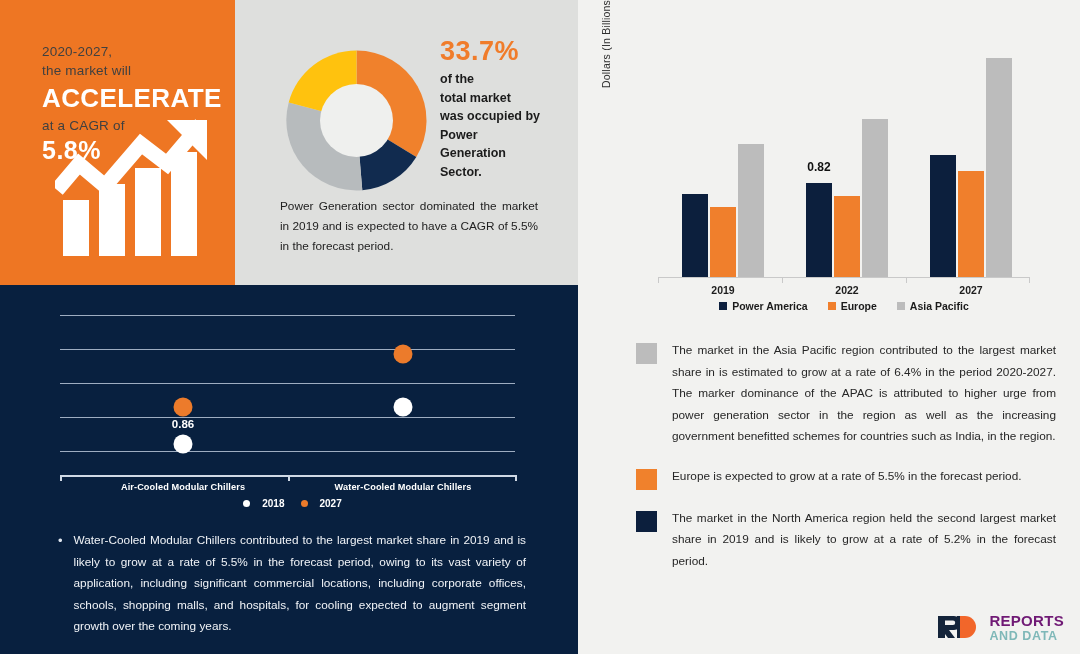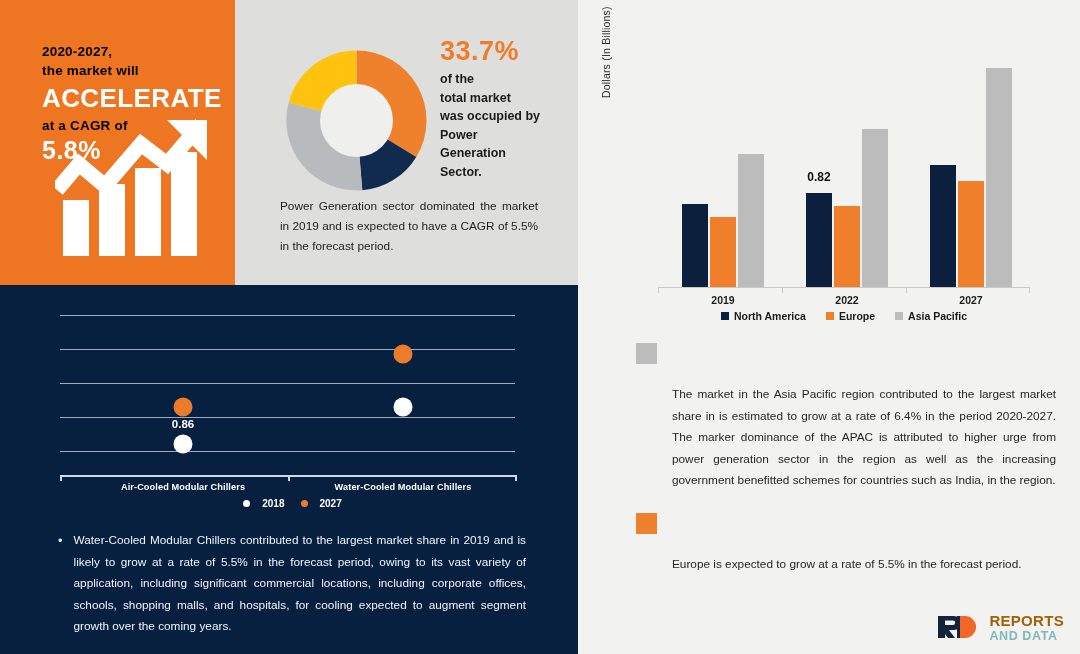--- a/index.html
+++ b/index.html
@@ -10,21 +10,21 @@
     overflow: hidden;
   }
   #page { position: relative; width: 1080px; height: 654px; background: #f4f4f2; }
 
   
   #orange-panel {
     position: absolute; left: 0; top: 0; width: 235px; height: 285px;
     background: #ee7623; overflow: hidden;
   }
   #orange-text { position: absolute; left: 42px; top: 42px; color: #ffffff; }
-  .ot-small { font-size: 13.5px; line-height: 19px; letter-spacing: .2px; color: #000000; font-weight: 700; }
+  .ot-small { font-size: 13.5px; line-height: 19px; letter-spacing: .2px; color: #404040; font-weight: 400; }
   .ot-big { font-size: 26px; font-weight: 700; letter-spacing: .4px; line-height: 32px; margin: 2px 0 2px 0; }
   .ot-num { font-size: 25px; font-weight: 700; line-height: 30px; letter-spacing: .5px; }
   #growth-icon { position: absolute; left: 55px; top: 118px; width: 160px; height: 140px; }
 
   
   #gray-panel {
     position: absolute; left: 235px; top: 0; width: 343px; height: 285px;
     background: #dedfdd;
   }
   #donut { position: absolute; left: 49px; top: 48px; width: 145px; height: 145px; }
@@ -73,21 +73,21 @@
   #navy-bullet .bullet-mark { color: #dfe6ef; font-size: 13px; line-height: 21px; }
   #navy-bullet .bullet-text {
     font-size: 11.8px; line-height: 21.5px; color: #f0f3f7; text-align: justify;
   }
 
   
   #right-panel {
     position: absolute; left: 578px; top: 0; width: 502px; height: 654px;
     background: #f2f2f0;
   }
-  #barchart { position: absolute; left: 40px; top: 38px; width: 430px; height: 300px; }
+  #barchart { position: absolute; left: 40px; top: 28px; width: 430px; height: 300px; }
   #y-axis-title {
     position: absolute; left: -18px; top: 60px;
     transform: rotate(-90deg); transform-origin: left top;
     font-size: 10.5px; color: #2f2f2f; white-space: nowrap; letter-spacing: .2px;
   }
   #plot-area { position: absolute; left: 40px; top: 10px; width: 372px; height: 240px; }
   #x-axis { position: absolute; left: 0; bottom: 0; width: 372px; height: 1px; background: #c9c9c9; }
   .x-tick { position: absolute; bottom: -5px; width: 1px; height: 5px; background: #c9c9c9; }
   .bar { position: absolute; bottom: 1px; }
   .bar.na { background: #0c1f3d; }
@@ -104,27 +104,27 @@
   #bar-legend {
     position: absolute; left: 40px; top: 272px; width: 372px;
     display: flex; justify-content: center; align-items: center; gap: 20px;
   }
   .blg-item { display: flex; align-items: center; gap: 5px; font-size: 10.5px; font-weight: 700; color: #1b1b1b; }
   .blg-sw { width: 8px; height: 8px; }
 
   #bullets { position: absolute; left: 58px; top: 340px; width: 420px; }
   .bullet-row { display: flex; gap: 15px; margin-bottom: 18px; }
   .bullet-sw { width: 21px; height: 21px; flex: 0 0 21px; margin-top: 3px; }
-  .bullet-body { font-size: 11.8px; line-height: 21.5px; color: #262626; text-align: justify; margin-top: 44px; }
+  .bullet-body { font-size: 11.8px; line-height: 21.5px; color: #262626; text-align: justify; }
 
   
   #logo { position: absolute; right: 16px; bottom: 12px; display: flex; align-items: center; gap: 6px; }
   #logo-mark { position: relative; width: 46px; height: 26px; }
   #logo-words { display: flex; flex-direction: column; line-height: 1; }
-  #logo-line1 { font-size: 15px; font-weight: 700; color: #a16207; letter-spacing: .3px; }
+  #logo-line1 { font-size: 15px; font-weight: 700; color: #701a75; letter-spacing: .3px; }
   #logo-line2 { font-size: 12.5px; font-weight: 700; color: #7fb8b8; letter-spacing: .6px; margin-top: 2px; }
 </style>
 </head>
 <body>
 
 <div id="page">
 
   <div id="orange-panel">
     <div id="orange-text">
       <div class="ot-small">2020-2027,</div>
@@ -236,41 +236,45 @@
         <div class="bar ap" style="left:328px; width:26px; height:219px;"></div>
 
         <div class="x-label" style="left:65px;  top:246px;">2019</div>
         <div class="x-label" style="left:189px; top:246px;">2022</div>
         <div class="x-label" style="left:313px; top:246px;">2027</div>
       </div>
 
       <div id="bar-legend">
         <div class="blg-item">
           <span class="blg-sw" style="background:#0c1f3d;"></span>
-          <span>North America</span>
+          <span>Power America</span>
         </div>
         <div class="blg-item">
           <span class="blg-sw" style="background:#f07f2c;"></span>
           <span>Europe</span>
         </div>
         <div class="blg-item">
           <span class="blg-sw" style="background:#bcbcbc;"></span>
           <span>Asia Pacific</span>
         </div>
       </div>
     </div>
 
     <div id="bullets">
       <div class="bullet-row">
         <span class="bullet-sw" style="background:#bcbcbc;"></span>
         <span class="bullet-body">The market in the Asia Pacific region contributed to the largest market share in is estimated to grow at a rate of 6.4% in the period 2020-2027. The marker dominance of the APAC is attributed to higher urge from power generation sector in the region as well as the increasing government benefitted schemes for countries such as India, in the region.</span>
       </div>
       <div class="bullet-row">
         <span class="bullet-sw" style="background:#f0812c;"></span>
         <span class="bullet-body">Europe is expected to grow at a rate of 5.5% in the forecast period.</span>
+      </div>
+      <div class="bullet-row">
+        <span class="bullet-sw" style="background:#0c1f3d;"></span>
+        <span class="bullet-body">The market in the North America region held the second largest market share in 2019 and is likely to grow at a rate of 5.2% in the forecast period.</span>
       </div>
     </div>
 
     <div id="logo">
       <svg id="logo-mark" viewBox="0 0 46 26">
         <path d="M1 2 H17 a7 7 0 0 1 0 14 H12 l6 8 H11 L5 16 H8 V11 h8 a2.2 2.2 0 0 0 0-4.4 H1 Z" fill="#14243a"></path>
         <rect x="1" y="2" width="7" height="22" fill="#14243a"></rect>
         <path d="M22 2 H28 a11 11 0 0 1 0 22 H22 Z" fill="#f2662a"></path>
         <rect x="20" y="2" width="3" height="22" fill="#14243a"></rect>
       </svg>

